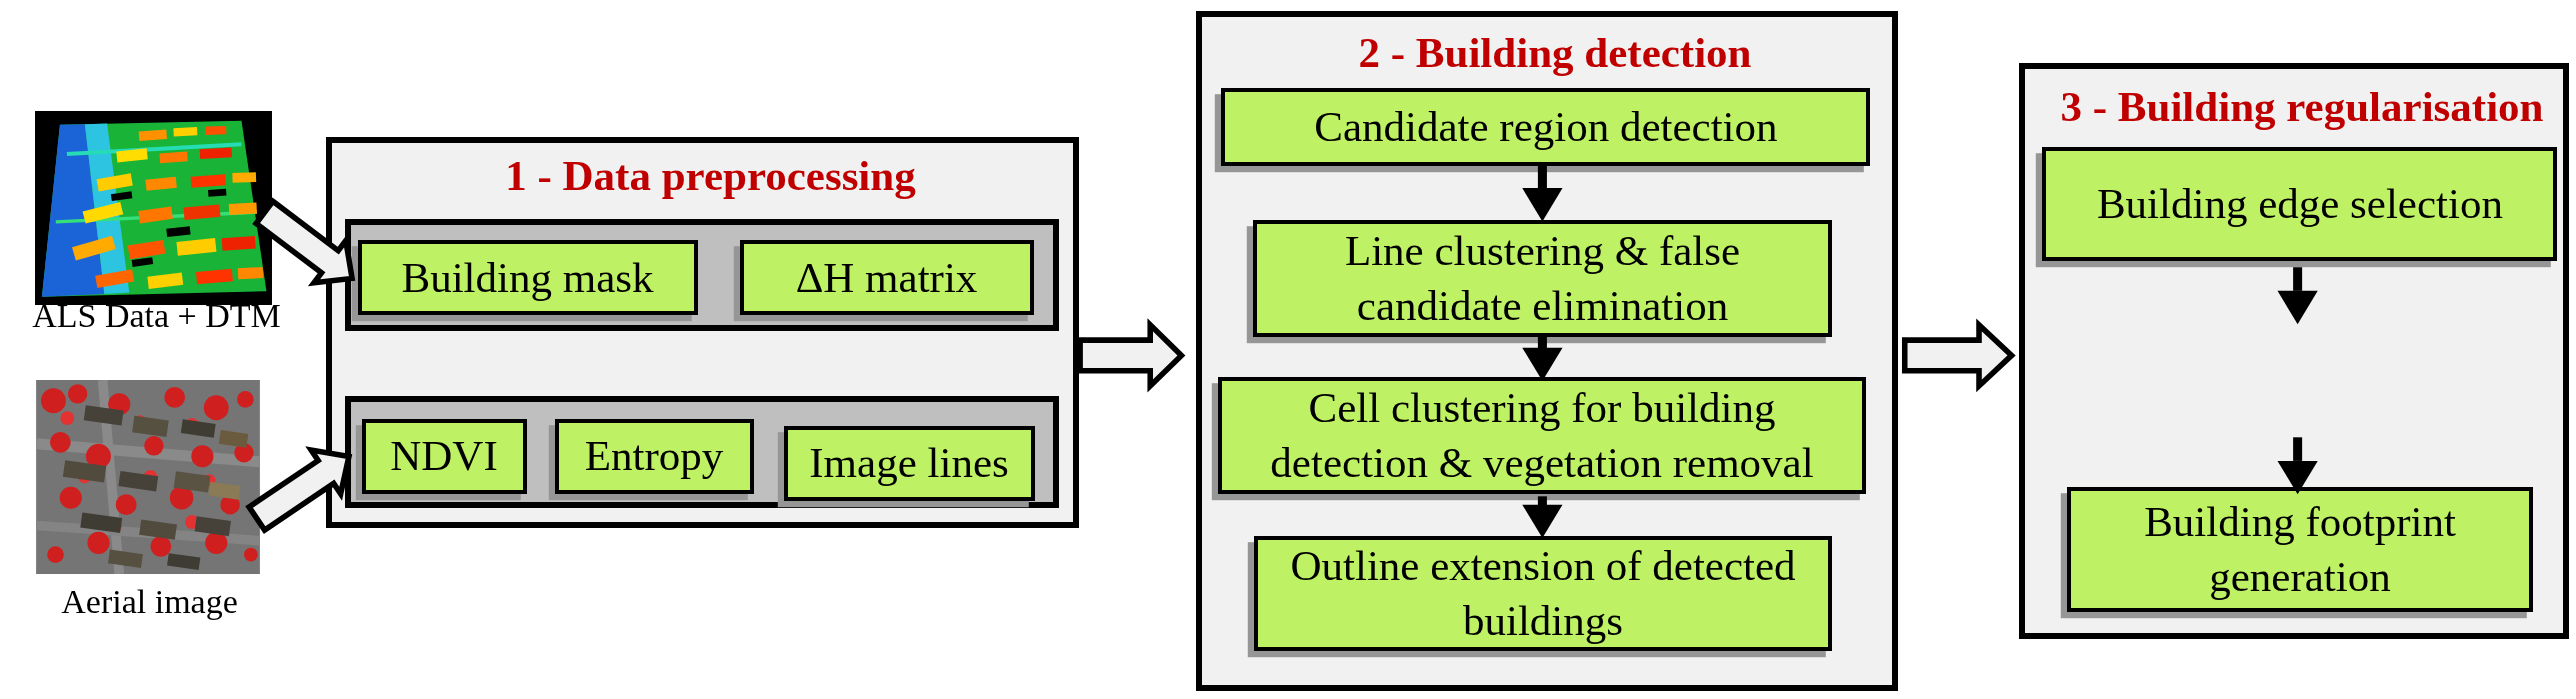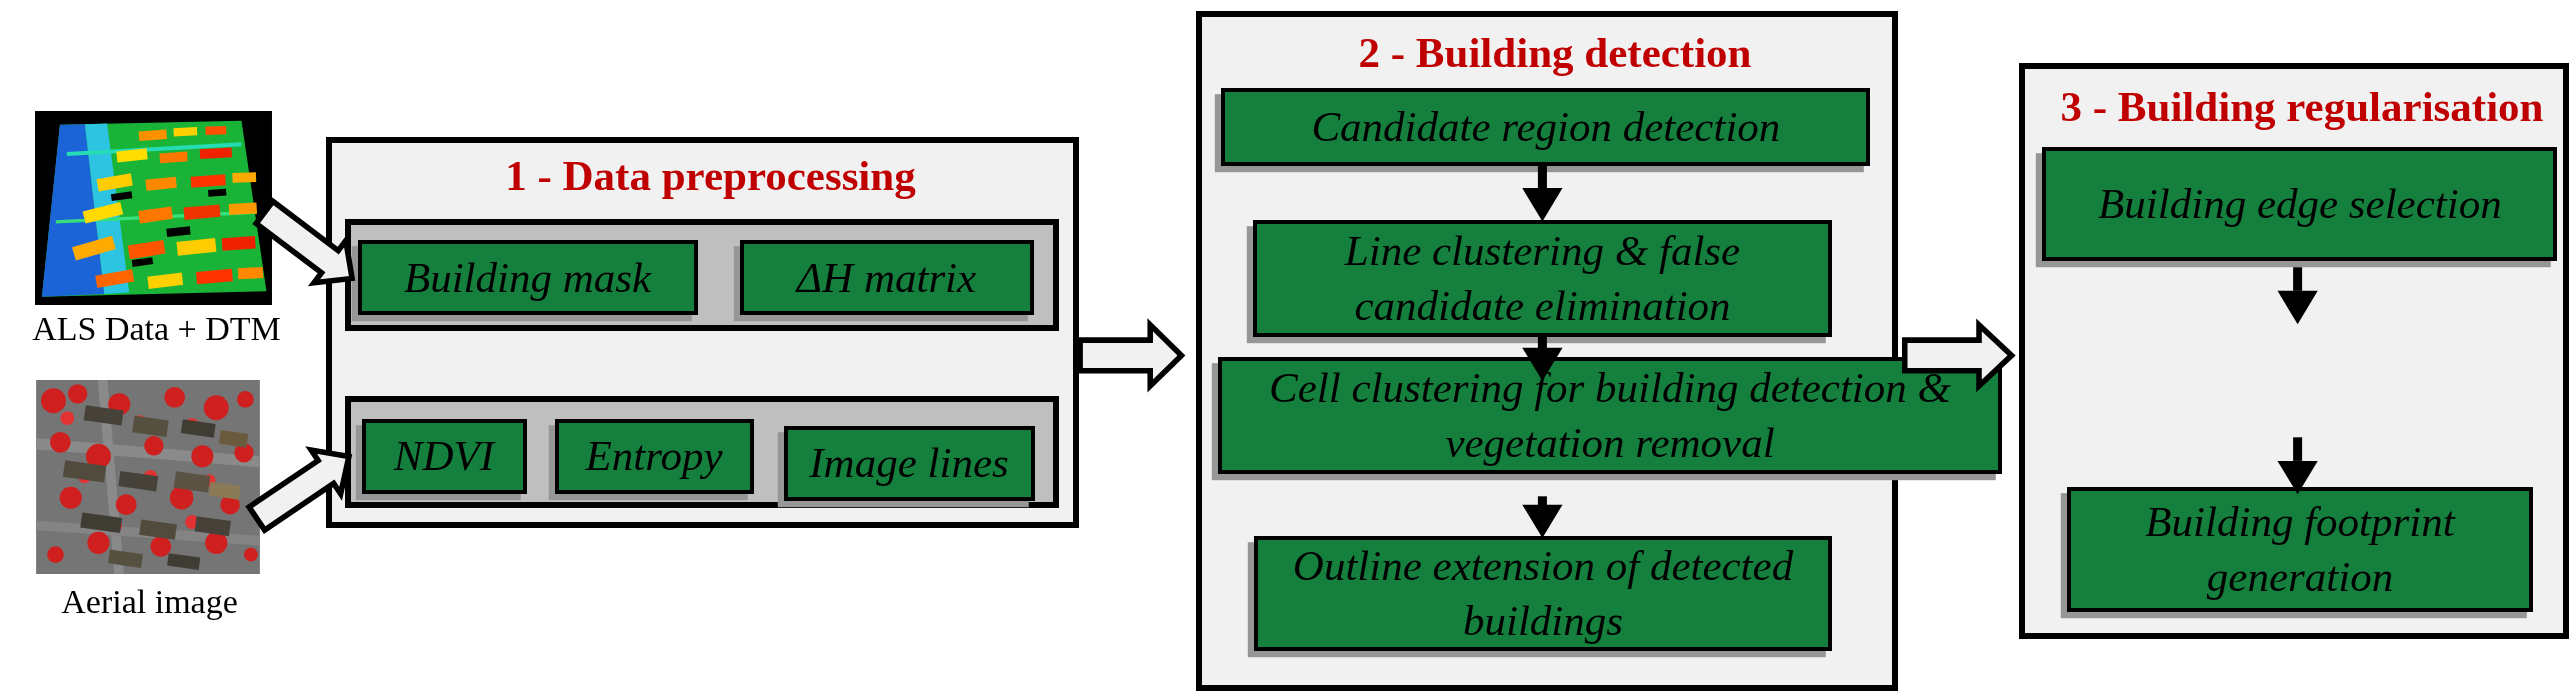--- a/index.html
+++ b/index.html
@@ -7,24 +7,24 @@
     position:relative;width:2576px;height:699px;background:#ffffff;
     font-family:"Liberation Serif","DejaVu Serif",serif;color:#000;overflow:hidden;
   }
   .art{position:absolute;display:block;}
   .caption{position:absolute;text-align:center;font-size:34px;line-height:1.1;color:#000;}
   .panel{position:absolute;background:var(--panel-fill,#f1f1f1);border:6.2px solid #000;box-sizing:border-box;}
   .panel-title{position:absolute;left:0;right:0;text-align:center;font-weight:bold;
     font-size:43px;line-height:1.05;color:var(--stage-title,#c00000);white-space:nowrap;margin-left:16px;}
   .group{position:absolute;background:var(--group-fill,#bfbfbf);border:6.2px solid #000;box-sizing:border-box;}
   .wbox{
-    position:absolute;background:#15803d;border:4.9px solid #000;box-sizing:border-box;
+    position:absolute;background:#bef264;border:4.9px solid #000;box-sizing:border-box;
     box-shadow:-6.2px 6.2px 0 var(--box-shadow,#969696);
     display:flex;align-items:center;justify-content:center;
-    text-align:center;font-size:43px;line-height:1.26;color:#000;padding:0 4.2px;font-style:italic;
+    text-align:center;font-size:43px;line-height:1.26;color:#000;padding:0 4.2px;
   }
   .overlay{position:absolute;left:0;top:0;width:2576px;height:699px;pointer-events:none;}
   .hollow{fill:var(--panel-fill,#f1f1f1);stroke:#000;stroke-width:8;stroke-linejoin:miter;}
   .thinline{stroke:#000;stroke-width:13;}
   .thinhead{fill:#000;}
 </style>
 </head>
 <body>
 
 <div class="canvas">
@@ -58,21 +58,21 @@
       <rect x="88" y="233" width="54" height="18" fill="#ff6600" transform="rotate(-10 115 242)"></rect>
       <rect x="163" y="236" width="50" height="18" fill="#ffd000" transform="rotate(-7 188 245)"></rect>
       <rect x="233" y="230" width="52" height="18" fill="#ff3300" transform="rotate(-5 259 239)"></rect>
       <rect x="293" y="226" width="36" height="16" fill="#ff8800" transform="rotate(-3 311 234)"></rect>
       <rect x="110" y="118" width="30" height="10" fill="#000000" transform="rotate(-8 125 123)"></rect>
       <rect x="190" y="168" width="34" height="12" fill="#000000" transform="rotate(-6 207 174)"></rect>
       <rect x="250" y="113" width="26" height="10" fill="#000000" transform="rotate(-4 263 118)"></rect>
       <rect x="140" y="213" width="30" height="10" fill="#000000" transform="rotate(-8 155 218)"></rect>
     </g>
   </svg>
-  <div class="caption" style="left:14px;top:310px;width:285px">ALS Data + DTM</div>
+  <div class="caption" style="left:14px;top:297px;width:285px">ALS Data + DTM</div>
 
   <svg class="art" style="left:36px;top:380px" width="224" height="194" viewBox="0 0 323 280">
     <rect x="0" y="0" width="323" height="280" fill="#757575"></rect>
     <path d="M0,92 L323,118" stroke="#8a8a8a" stroke-width="16" fill="none"></path>
     <path d="M96,0 L120,280" stroke="#8a8a8a" stroke-width="14" fill="none"></path>
     <path d="M0,210 L323,232" stroke="#848484" stroke-width="14" fill="none"></path>
     <g fill="#cf1f1f">
       <circle cx="25" cy="30" r="18"></circle>
         <circle cx="60" cy="20" r="14"></circle>
         <circle cx="120" cy="35" r="16"></circle>
@@ -134,21 +134,21 @@
       <div class="wbox" style="left:11px;top:16.7px;width:165px;height:75px">NDVI</div>
       <div class="wbox" style="left:204px;top:16.7px;width:199px;height:75px">Entropy</div>
       <div class="wbox" style="left:433px;top:24px;width:251px;height:75px">Image lines</div>
     </div>
   </div>
 
   <div class="panel" style="left:1196px;top:11px;width:702px;height:680px">
     <div class="panel-title" style="top:12.5px">2 - Building detection</div>
     <div class="wbox" style="left:19.4px;top:71px;width:649px;height:78px">Candidate region detection</div>
     <div class="wbox" style="left:51px;top:203px;width:579px;height:117px">Line clustering &amp; false candidate elimination</div>
-    <div class="wbox" style="left:16px;top:340px;width:784px;height:117px">Cell clustering for building detection &amp; vegetation removal</div>
+    <div class="wbox" style="left:16px;top:360px;width:648px;height:117px">Cell clustering for building detection &amp; vegetation removal</div>
     <div class="wbox" style="left:52px;top:519px;width:578px;height:115px">Outline extension of detected buildings</div>
   </div>
 
   <div class="panel" style="left:2019px;top:63px;width:550px;height:576px">
     <div class="panel-title" style="top:15.3px">3 - Building regularisation</div>
     <div class="wbox" style="left:17.4px;top:78px;width:515px;height:114px">Building edge selection</div>
     <div class="wbox" style="left:42px;top:418px;width:466px;height:125px">Building footprint generation</div>
   </div>
 
   <svg class="overlay" viewBox="0 0 3711 1007">

